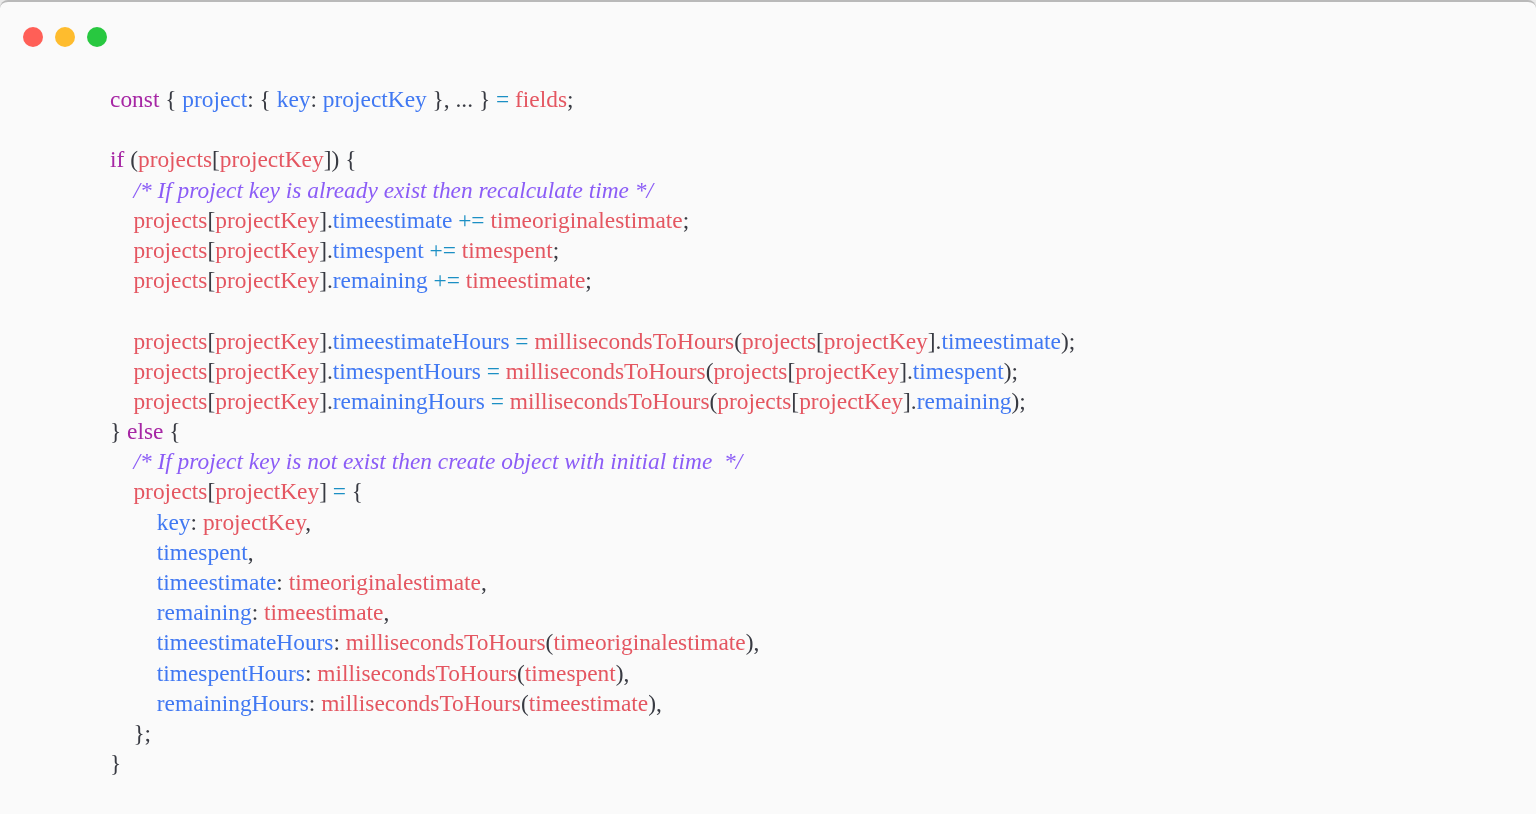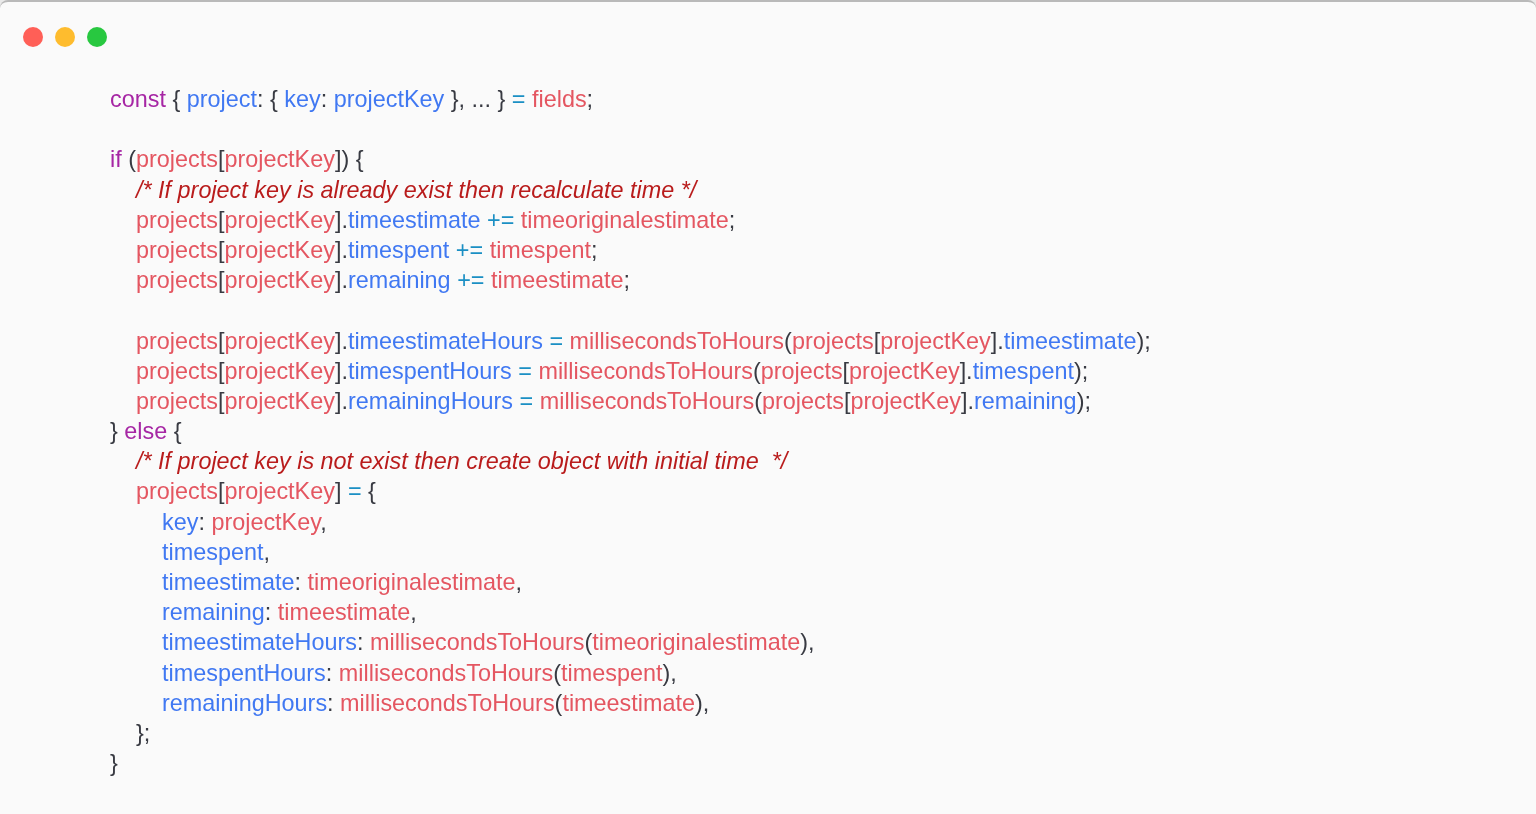--- a/index.html
+++ b/index.html
@@ -13,32 +13,32 @@
       background: #fafafa;
       border-top: 2px solid #b9b9b9;
       box-sizing: border-box;
       border-radius: 8px 8px 0 0;
     }
     .lights { position: absolute; left: 23px; top: 25px; display: flex; gap: 12px; }
     .light { width: 20px; height: 20px; border-radius: 50%; }
     .code {
       position: absolute; left: 110px; top: 82px;
       margin: 0;
-      font-family: Liberation Sans, sans-serif;
+      font-family: Liberation Serif, serif;
       font-size: 23.4px;
       line-height: 30.2px;
       color: #383a42;
       white-space: pre;
     }
     .line { display: block; height: 30.2px; }
     .t-kw { color: #a626a4; }
     .t-var { color: #e45661; }
     .t-prop { color: #4078f2; }
     .t-op { color: #1b8fc4; }
-    .t-cm { color: #b91c1c; font-style: italic; }
+    .t-cm { color: #8b5cf6; font-style: italic; }
     .t-p { color: #383a42; }
   </style>
 </head>
 <body>
 
 <div class="window">
   <div class="lights">
     <span class="light" style="background: rgb(255, 95, 87);"></span>
     <span class="light" style="background: rgb(254, 188, 46);"></span>
     <span class="light" style="background: rgb(40, 200, 64);"></span>

